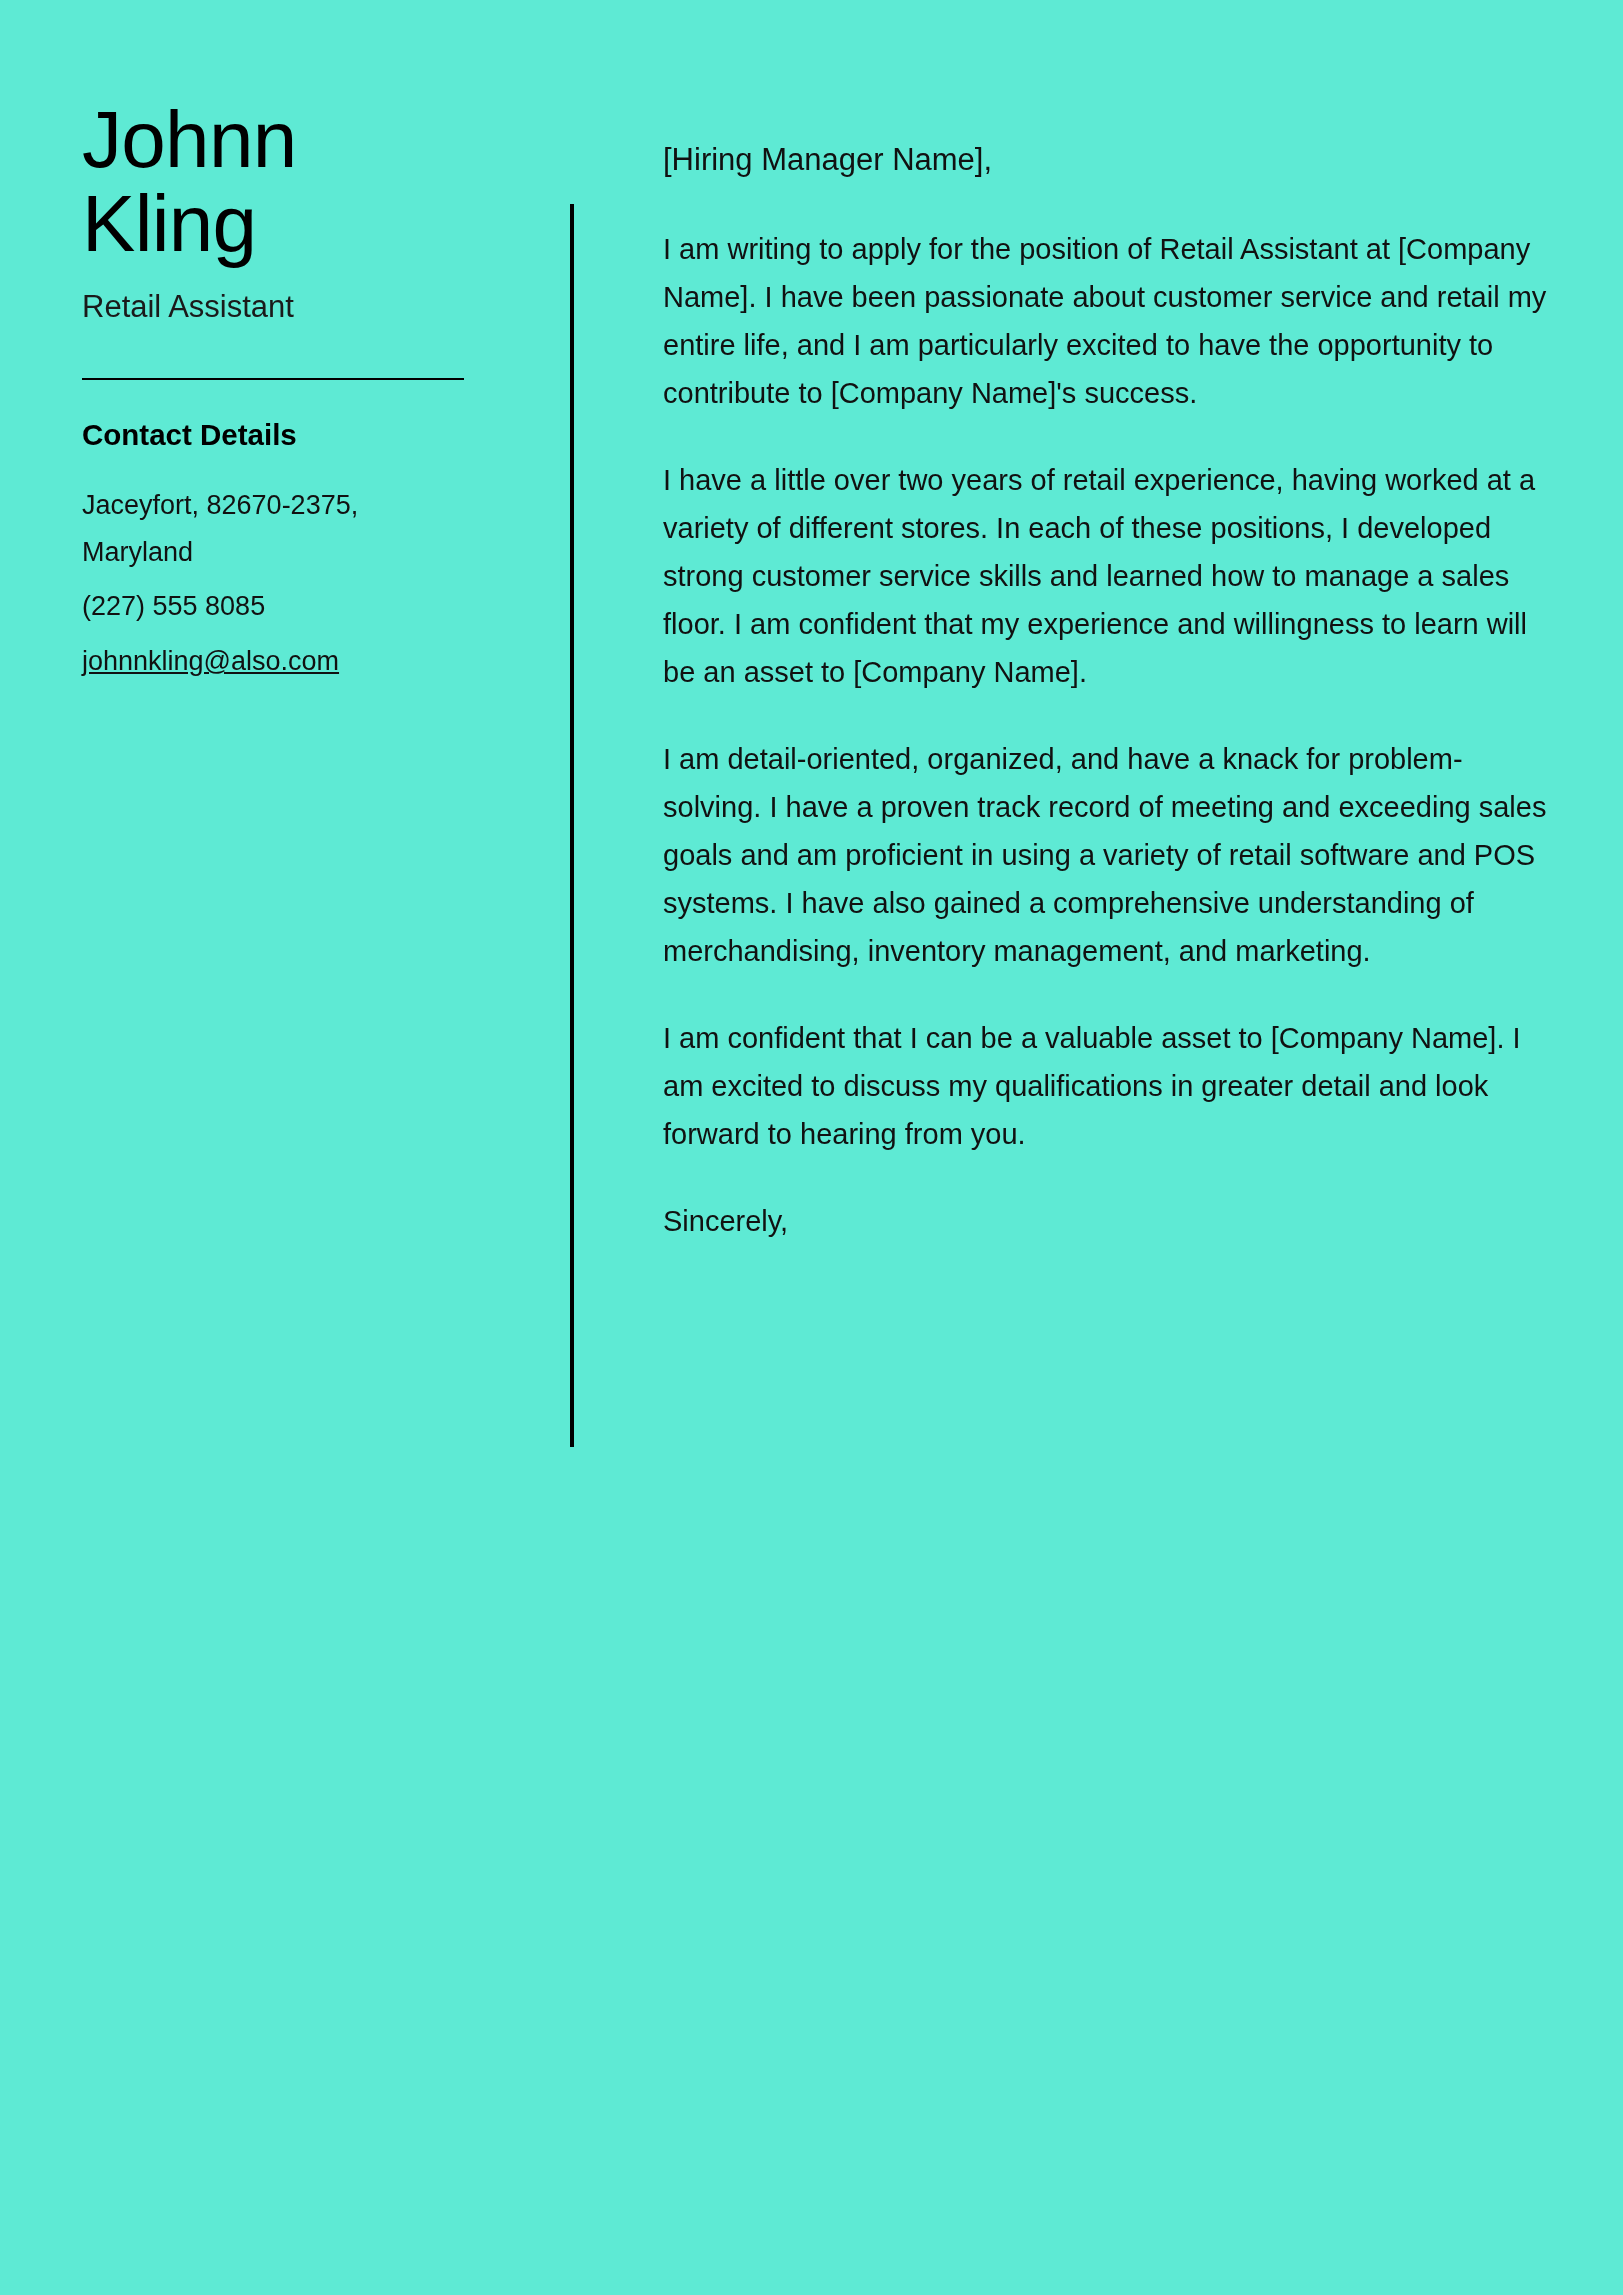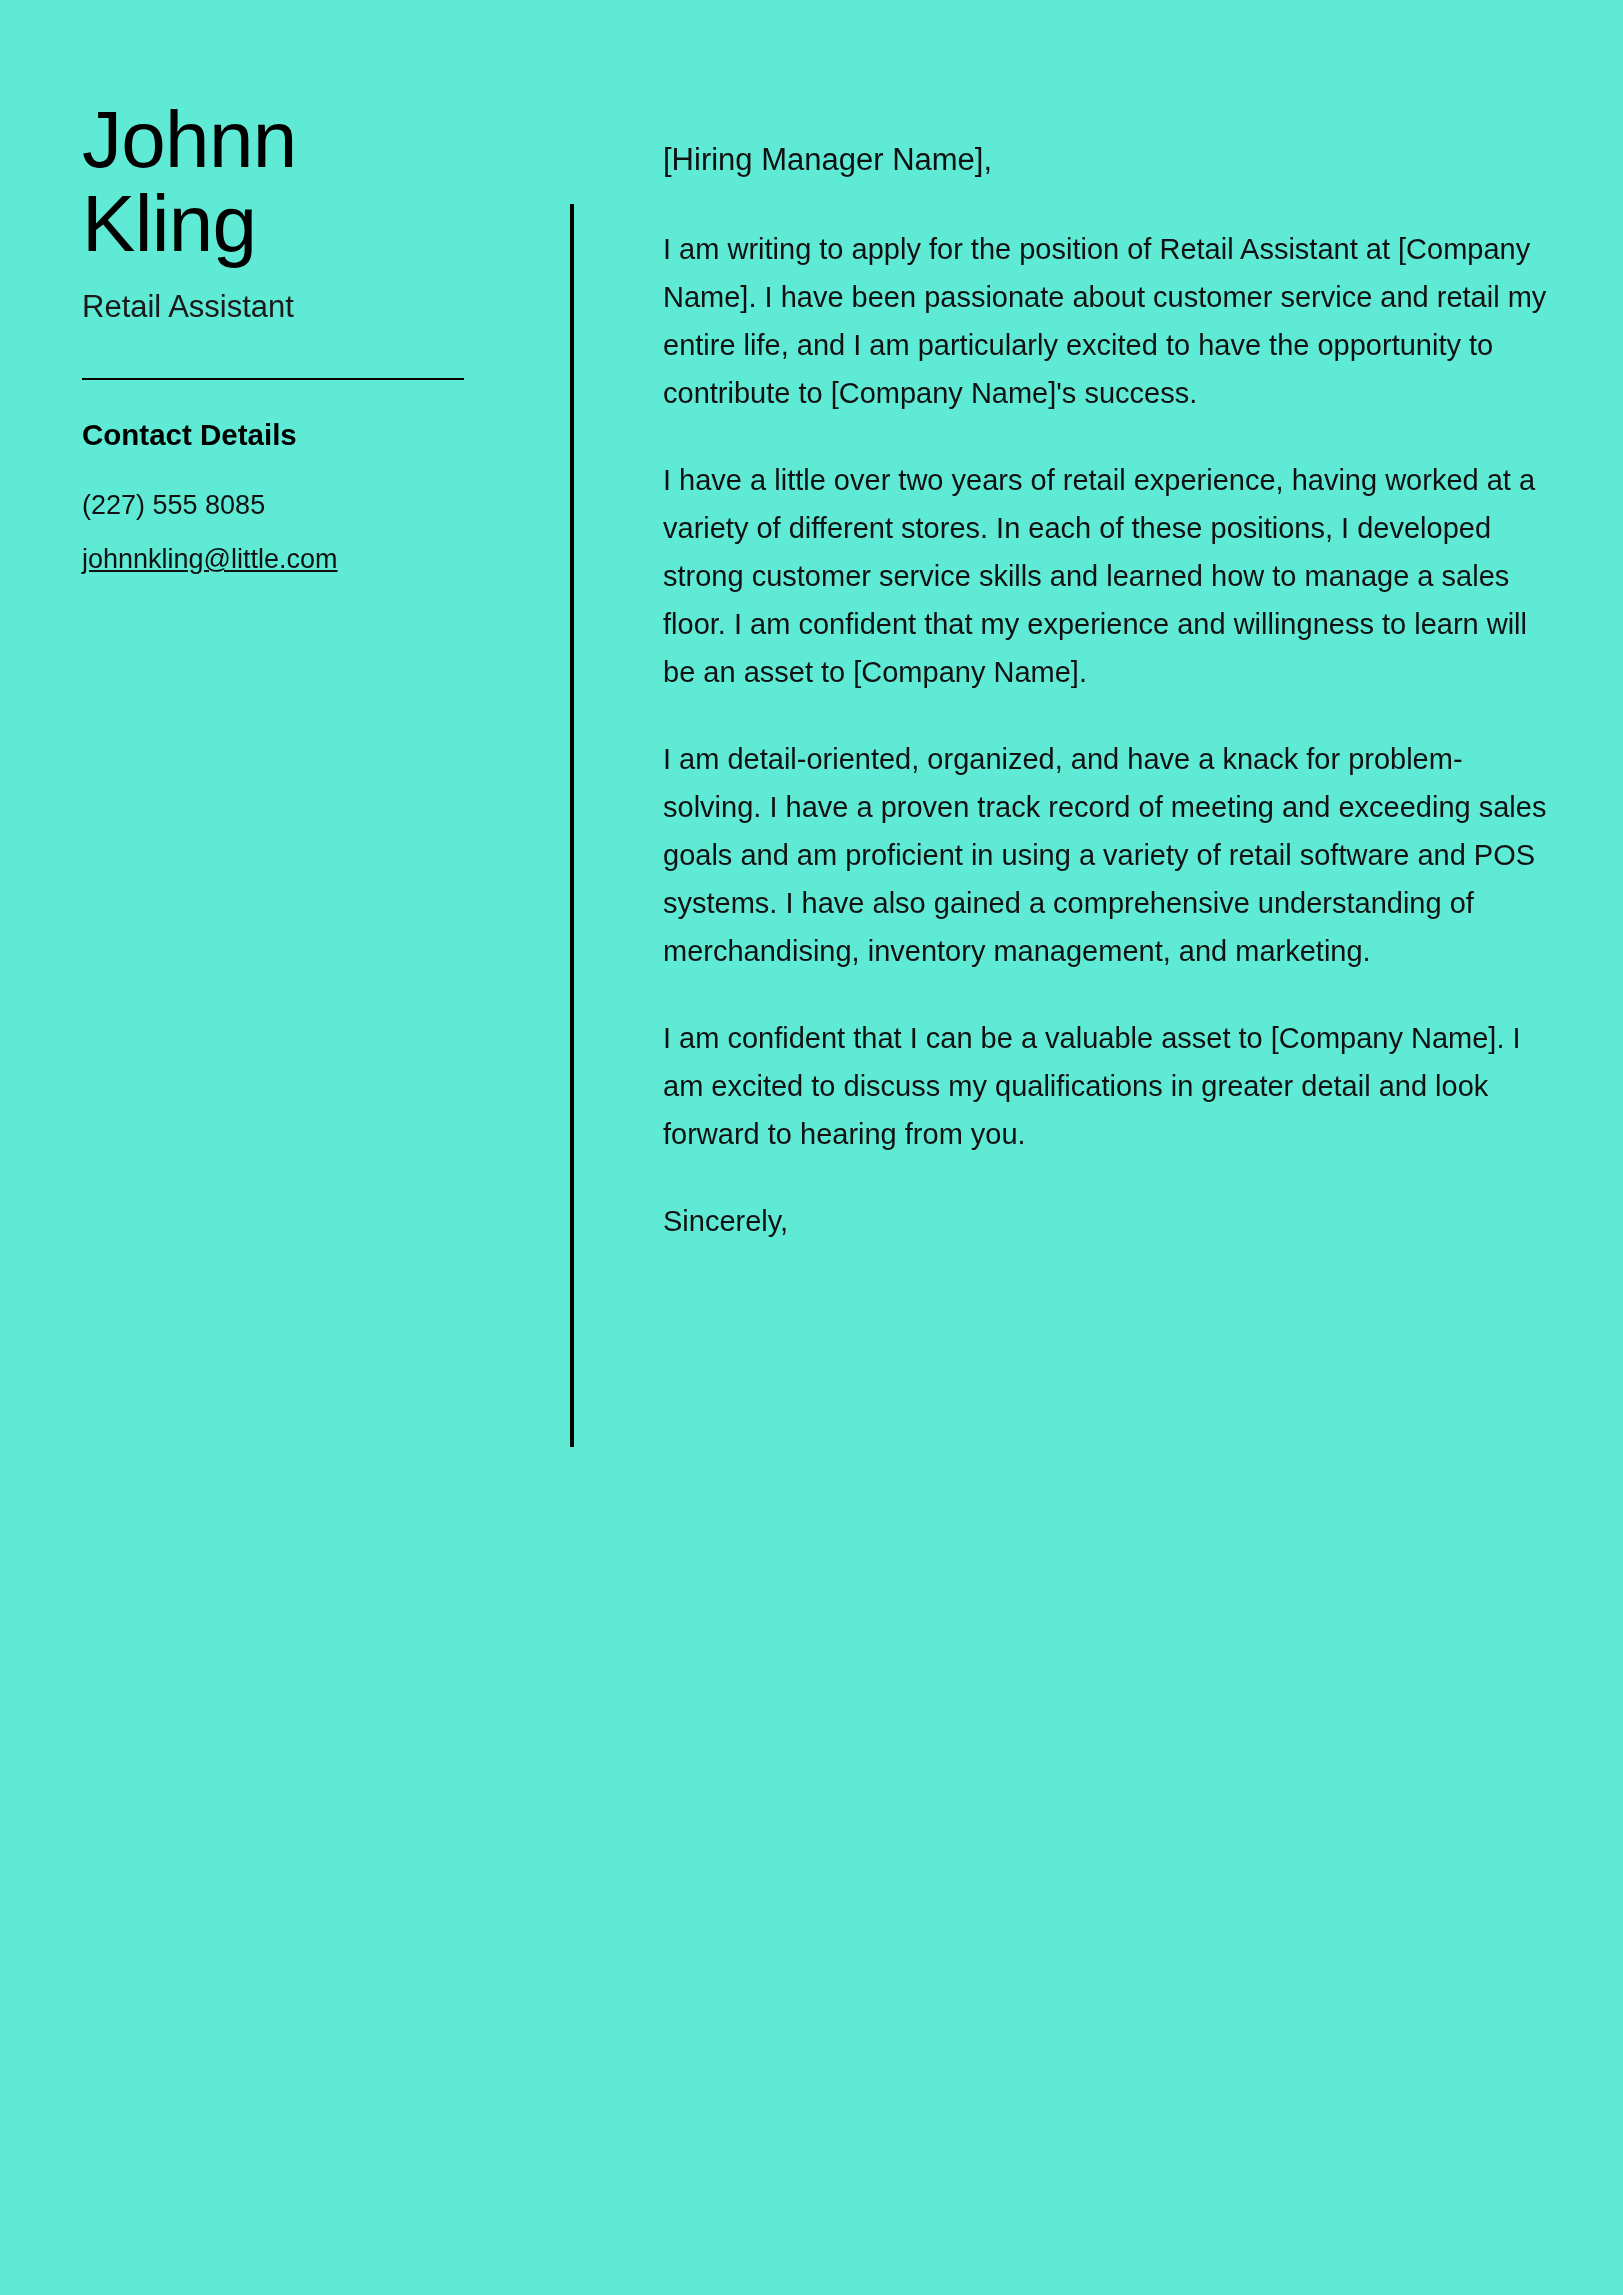--- a/index.html
+++ b/index.html
@@ -100,23 +100,24 @@
 
   <div class="sidebar">
     <div class="name">
       <span>Johnn</span>
       <span>Kling</span>
     </div>
     <div class="job-title">Retail Assistant</div>
     <div class="divider"></div>
     <div class="contact-heading">Contact Details</div>
     <div class="contact-block">
+      <div class="contact-item">Jaceyfort, 82670-2375, Maryland</div>
       <div class="contact-item">(227) 555 8085</div>
       <div class="contact-item">
-        <a href="#">johnnkling@little.com</a>
+        <a href="#">johnnkling@also.com</a>
       </div>
     </div>
   </div>
 
   <div class="vrule"></div>
 
   <div class="letter">
     <div class="greeting">[Hiring Manager Name],</div>
     <p class="para">I am writing to apply for the position of Retail Assistant at [Company Name]. I have been passionate about customer service and retail my entire life, and I am particularly excited to have the opportunity to contribute to [Company Name]'s success.</p>
     <p class="para">I have a little over two years of retail experience, having worked at a variety of different stores. In each of these positions, I developed strong customer service skills and learned how to manage a sales floor. I am confident that my experience and willingness to learn will be an asset to [Company Name].</p>

